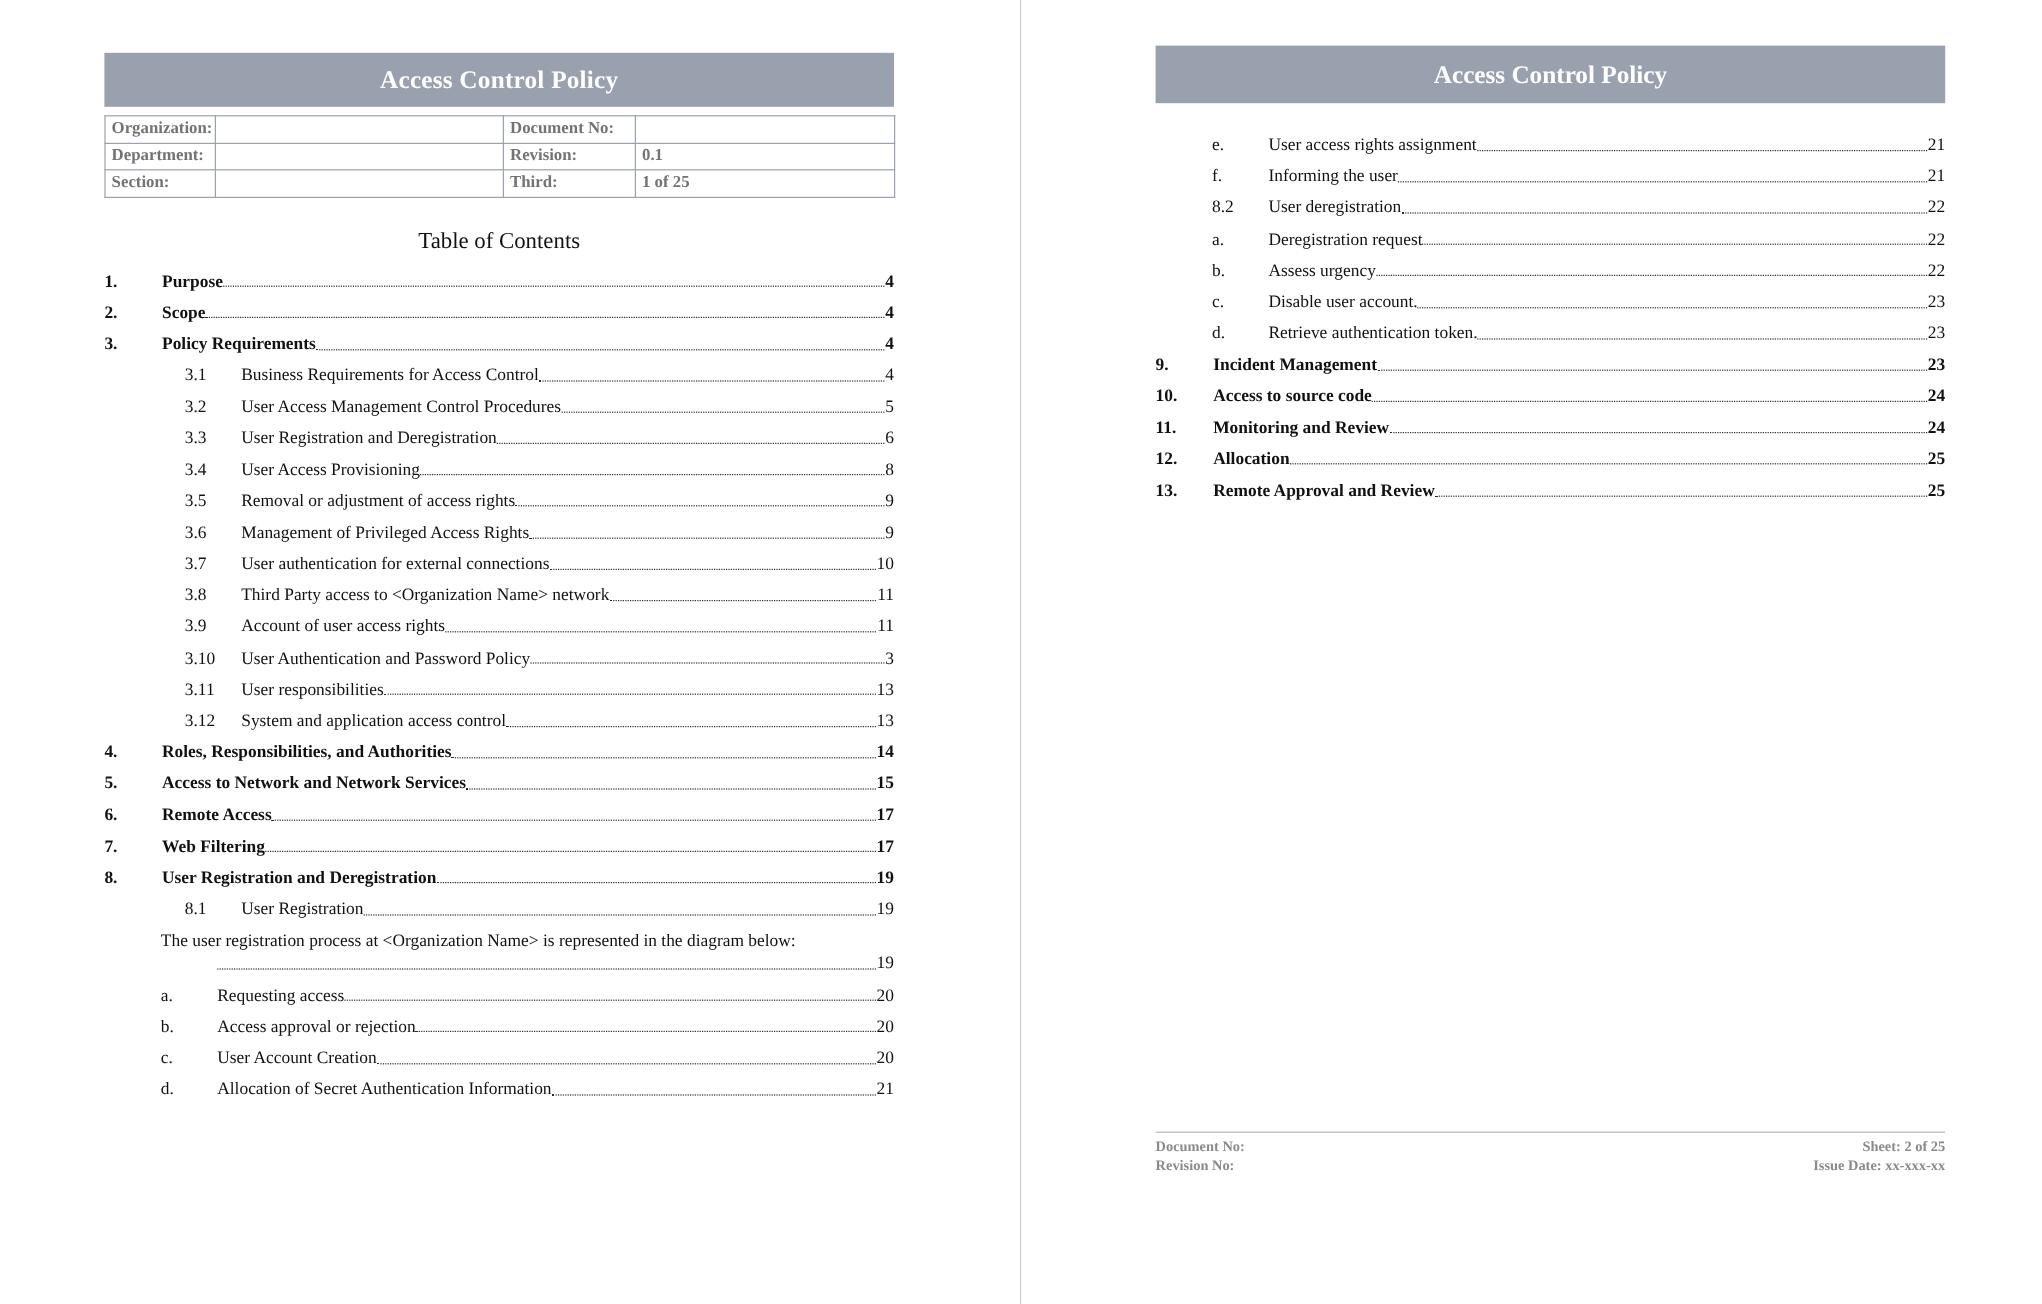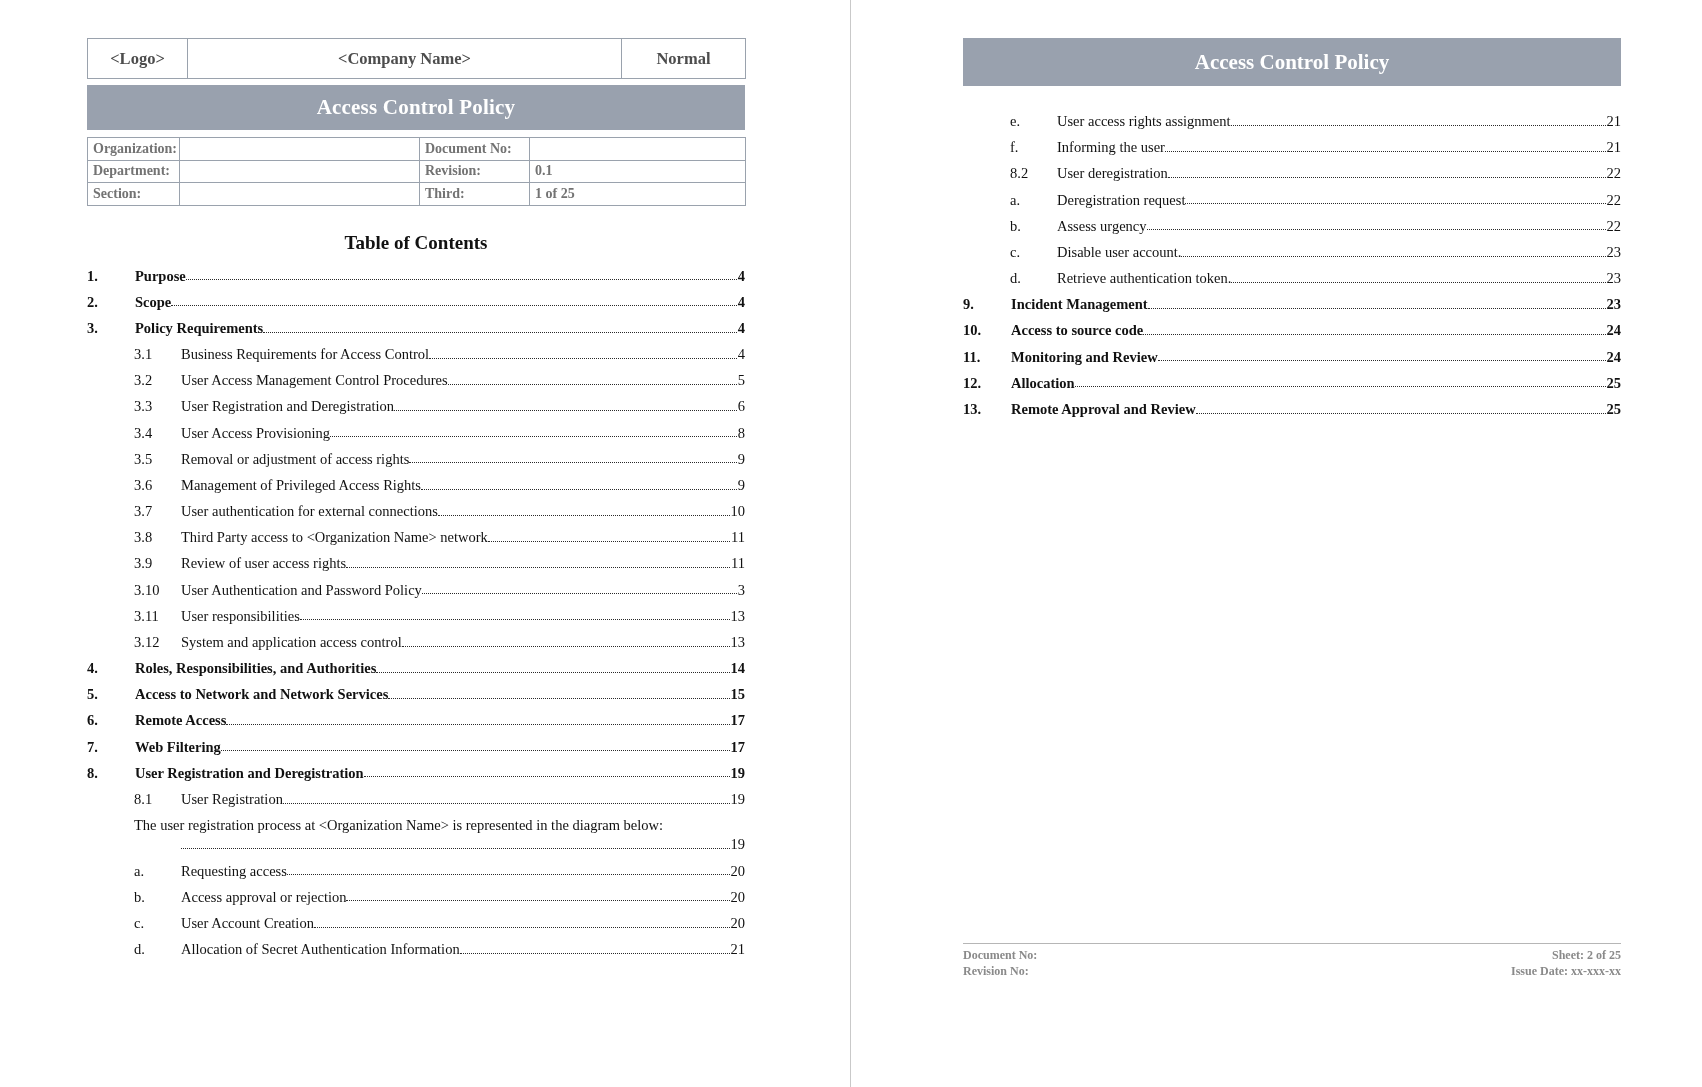--- a/index.html
+++ b/index.html
@@ -90,21 +90,21 @@
     color: #737373;
     vertical-align: middle;
   }
   .mb-k1 { width: 92px; }
   .mb-v1 { width: 240px; }
   .mb-k2 { width: 110px; }
   .mb-v2 { width: 216px; }
 
   .toc-heading {
     text-align: center;
-    font-weight: bold;
+    font-weight: normal;
     font-size: 19px;
     margin-top: 26px;
     margin-bottom: 14px;
     color: #111;
   }
 
   
   .toc-row {
     display: flex;
     align-items: flex-end;
@@ -137,21 +137,21 @@
     text-align: right;
     padding-left: 1px;
   }
 
   
   .lvl1 .toc-num { width: 48px; font-weight: bold; }
   .lvl1 .toc-text { font-weight: bold; }
   .lvl1 .toc-page { font-weight: bold; }
 
   
-  .lvl2 .toc-num { width: 47px; margin-left: 47px; }
+  .lvl2 .toc-num { width: 47px; margin-left: 67px; }
   .lvl2 .toc-text { font-weight: normal; }
 
   
   .lvl3 .toc-num { width: 47px; margin-left: 47px; }
   .lvl3 .toc-text { font-weight: normal; }
 
   
   .toc-wrap {
     margin-left: 47px;
     width: 611px;
@@ -210,29 +210,20 @@
   .p2-footer .foot-right { text-align: right; }
 </style>
 </head>
 <body>
 
 <div class="workspace">
 
   <div class="page page-left">
     <div class="p1-body">
 
-      <table class="meta-top">
-        <tbody>
-            <tr>
-          <td class="cell-logo">&lt;Logo&gt;</td>
-          <td class="cell-company">&lt;Company Name&gt;</td>
-          <td class="cell-normal">Normal</td>
-        </tr>
-      </tbody>
-        </table>
 
       <div class="title-bar">Access Control Policy</div>
 
       <table class="meta-bottom">
         <tbody>
             <tr>
           <td class="mb-k1">Organization:</td>
           <td class="mb-v1"></td>
           <td class="mb-k2">Document No:</td>
           <td class="mb-v2"></td>
@@ -316,21 +307,21 @@
             <span class="toc-page">10</span>
           </div>
           <div class="toc-row lvl2">
             <span class="toc-num">3.8</span>
             <span class="toc-text">Third Party access to &lt;Organization Name&gt; network</span>
             <span class="toc-leader"></span>
             <span class="toc-page">11</span>
           </div>
           <div class="toc-row lvl2">
             <span class="toc-num">3.9</span>
-            <span class="toc-text">Review of user access rights</span>
+            <span class="toc-text">Account of user access rights</span>
             <span class="toc-leader"></span>
             <span class="toc-page">11</span>
           </div>
           <div class="toc-row lvl2">
             <span class="toc-num">3.10</span>
             <span class="toc-text">User Authentication and Password Policy</span>
             <span class="toc-leader"></span>
             <span class="toc-page">3</span>
           </div>
           <div class="toc-row lvl2">

